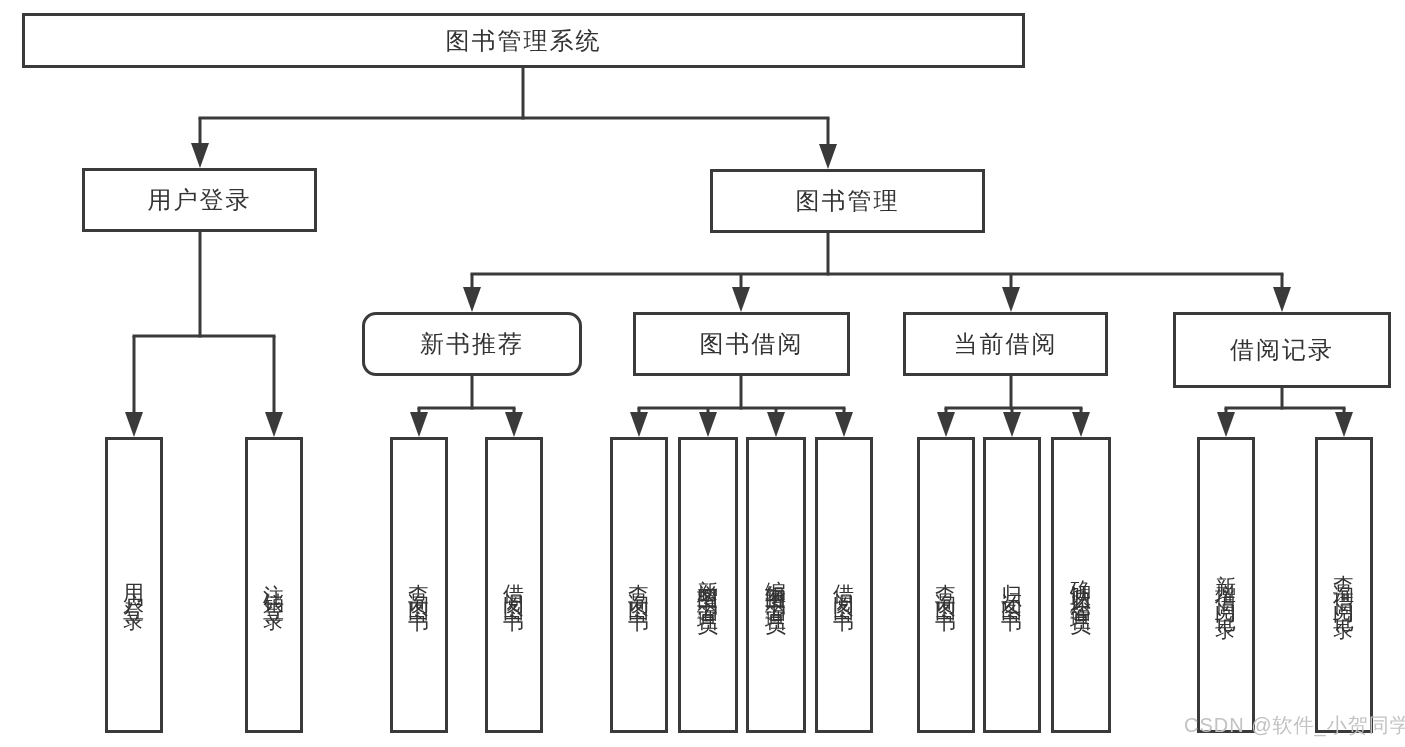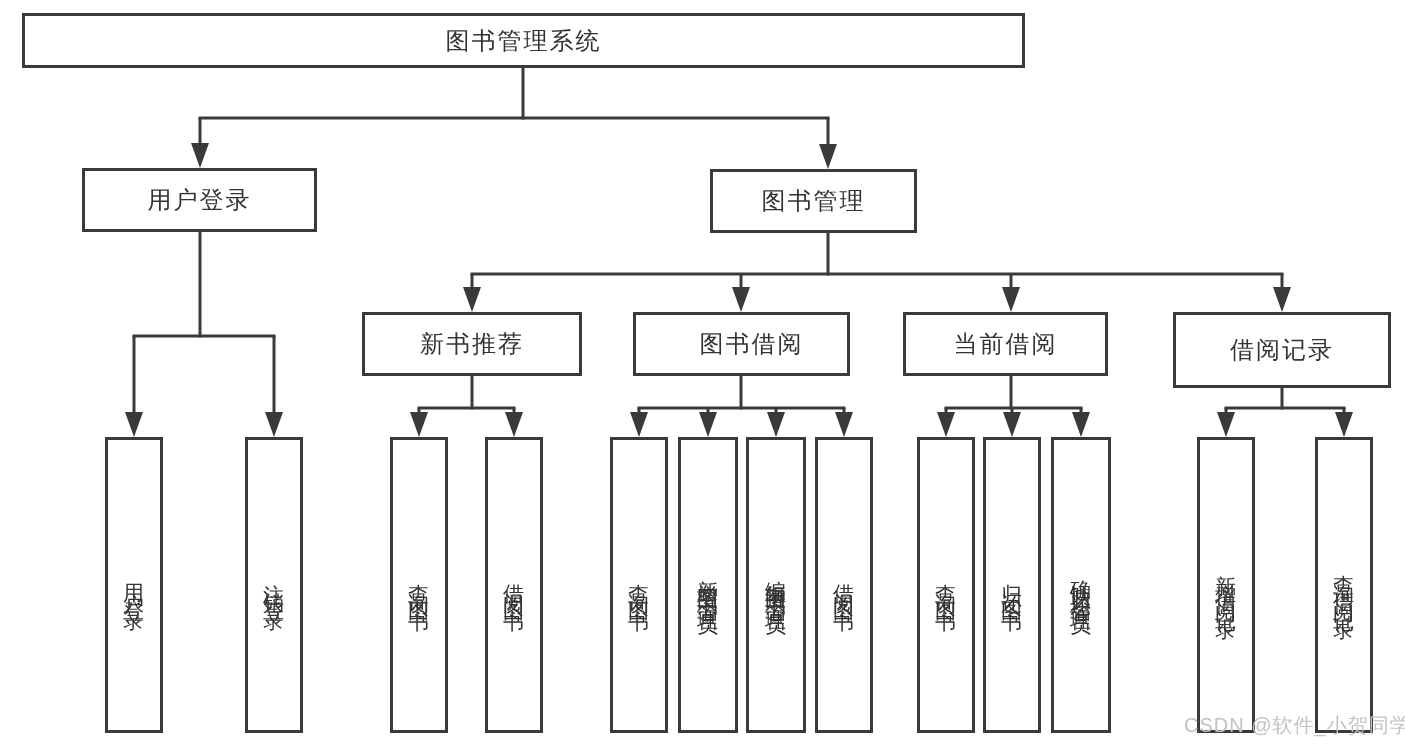--- a/index.html
+++ b/index.html
@@ -128,25 +128,25 @@
     </g>
   </svg>
 
   <div class="node h-node" style="left:22px; top:13px; width:1003px; height:55px;">
     <span>图书管理系统</span>
   </div>
 
   <div class="node h-node" style="left:82px; top:168px; width:235px; height:64px;">
     <span>用户登录</span>
   </div>
-  <div class="node h-node" style="left:710px; top:169px; width:207px; height:64px;">
+  <div class="node h-node" style="left:710px; top:169px; width:275px; height:64px;">
     <span>图书管理</span>
   </div>
 
-  <div class="node h-node" style="left:362px; top:312px; width:220px; height:64px;">
+  <div class="node h-node" style="left:362px; top:312px; width:220px; height:64px;border-radius:14px;">
     <span>新书推荐</span>
   </div>
   <div class="node h-node" style="left:633px; top:312px; width:217px; height:64px;padding-left:20px;">
     <span>图书借阅</span>
   </div>
   <div class="node h-node" style="left:903px; top:312px; width:205px; height:64px;">
     <span>当前借阅</span>
   </div>
   <div class="node h-node" style="left:1173px; top:312px; width:218px; height:76px;">
     <span>借阅记录</span>

